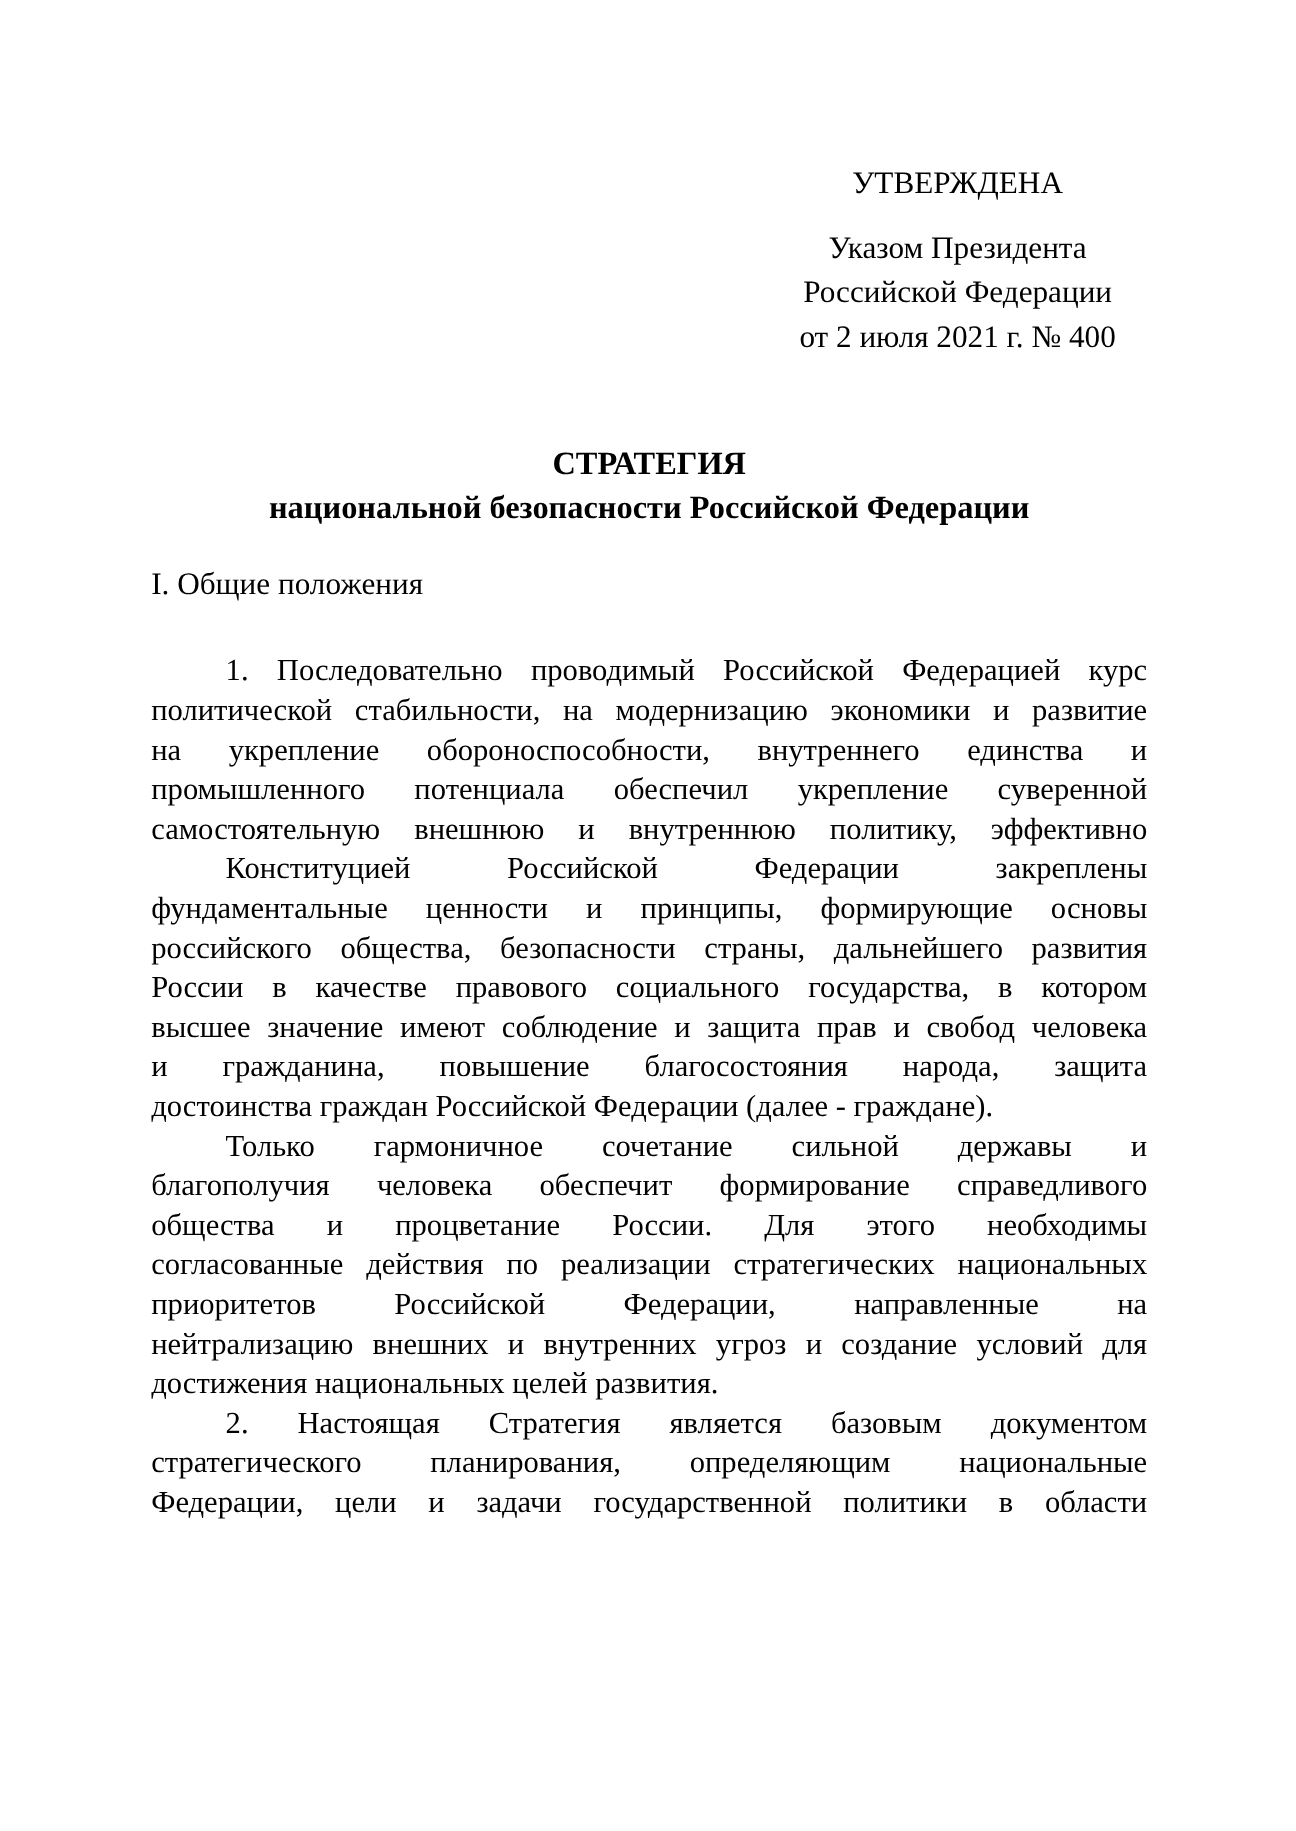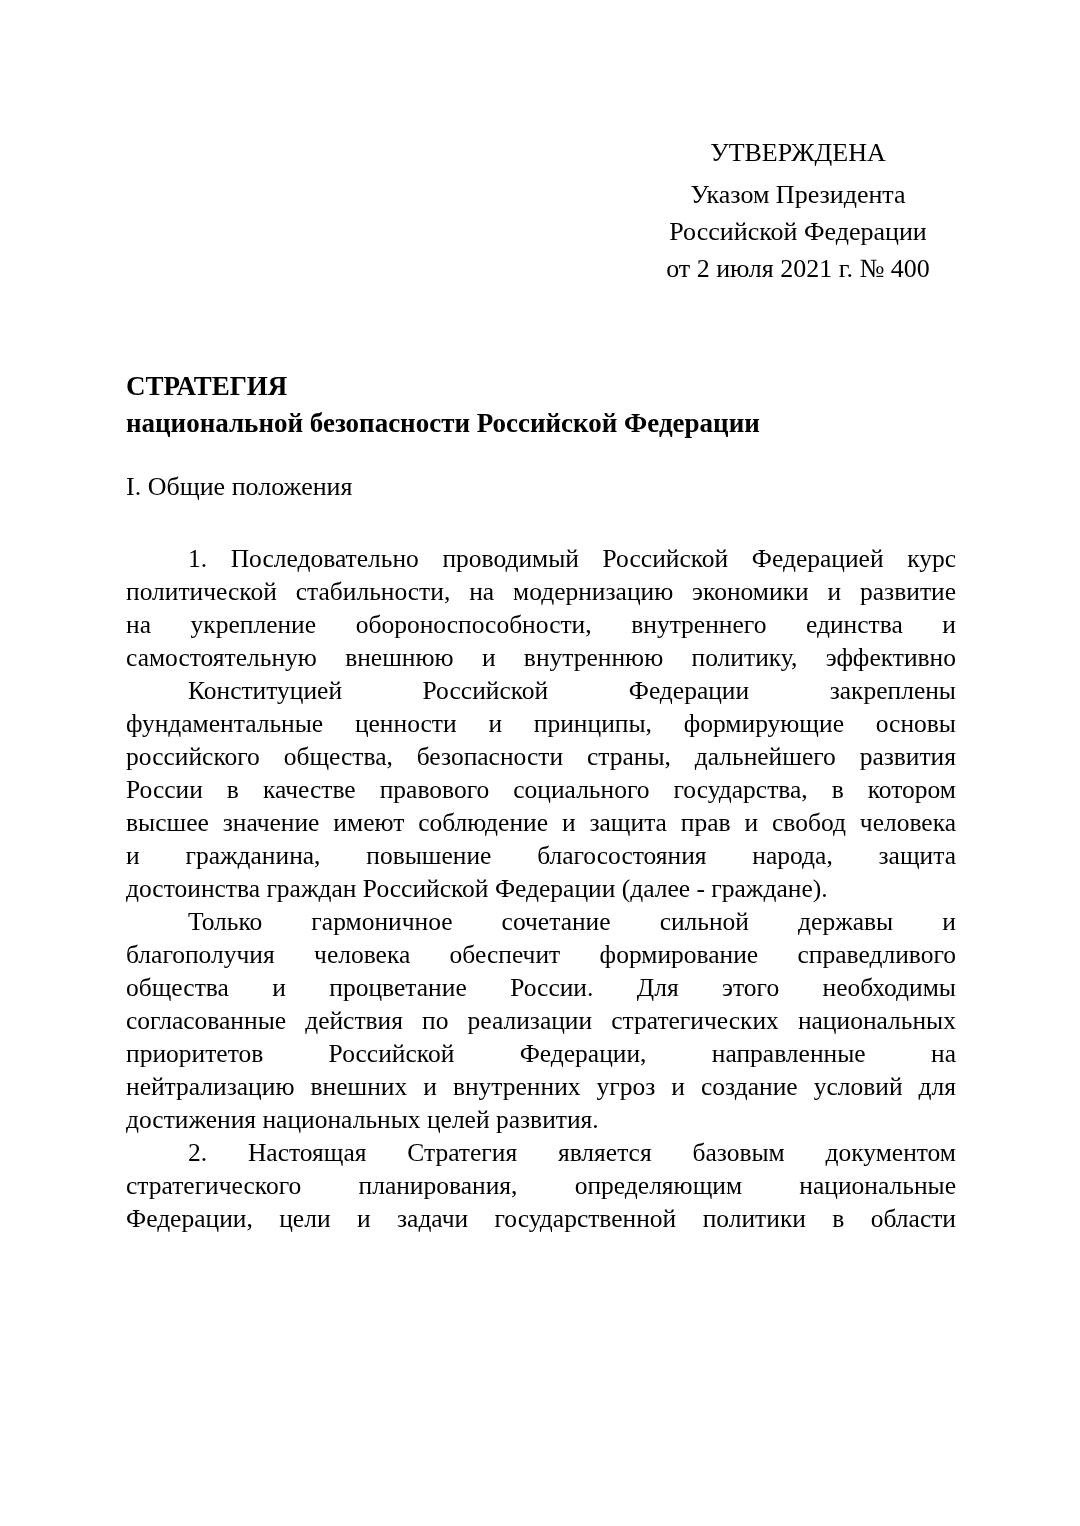--- a/index.html
+++ b/index.html
@@ -21,28 +21,29 @@
   .approval {
     position: absolute;
     top: 134px;
     left: 648px;
     width: 300px;
     text-align: center;
     font-size: 26px;
     line-height: 37px;
   }
   .approval .first {
-    margin-bottom: 5px;
+    margin-bottom: 17px;
   }
   
   .doc-title {
     position: absolute;
     top: 368px;
     left: 126px;
     width: 830px;
+    text-align: center;
     font-weight: bold;
     font-size: 27px;
     line-height: 37px;
   }
   
   .section-heading {
     position: absolute;
     top: 472px;
     left: 126px;
     width: 830px;
@@ -86,20 +87,21 @@
     <div>СТРАТЕГИЯ</div>
     <div>национальной безопасности Российской Федерации</div>
   </div>
 
   <div class="section-heading">I. Общие положения</div>
 
   <div class="body-text">
     <div class="line indent">1. Последовательно проводимый Российской Федерацией курс</div>
     <div class="line">политической стабильности, на модернизацию экономики и развитие</div>
     <div class="line">на укрепление обороноспособности, внутреннего единства и</div>
+    <div class="line">промышленного потенциала обеспечил укрепление суверенной</div>
     <div class="line">самостоятельную внешнюю и внутреннюю политику, эффективно</div>
     <div class="line indent">Конституцией Российской Федерации закреплены</div>
     <div class="line">фундаментальные ценности и принципы, формирующие основы</div>
     <div class="line">российского общества, безопасности страны, дальнейшего развития</div>
     <div class="line">России в качестве правового социального государства, в котором</div>
     <div class="line">высшее значение имеют соблюдение и защита прав и свобод человека</div>
     <div class="line">и гражданина, повышение благосостояния народа, защита</div>
     <div class="line end">достоинства граждан Российской Федерации (далее - граждане).</div>
     <div class="line indent">Только гармоничное сочетание сильной державы и</div>
     <div class="line">благополучия человека обеспечит формирование справедливого</div>

